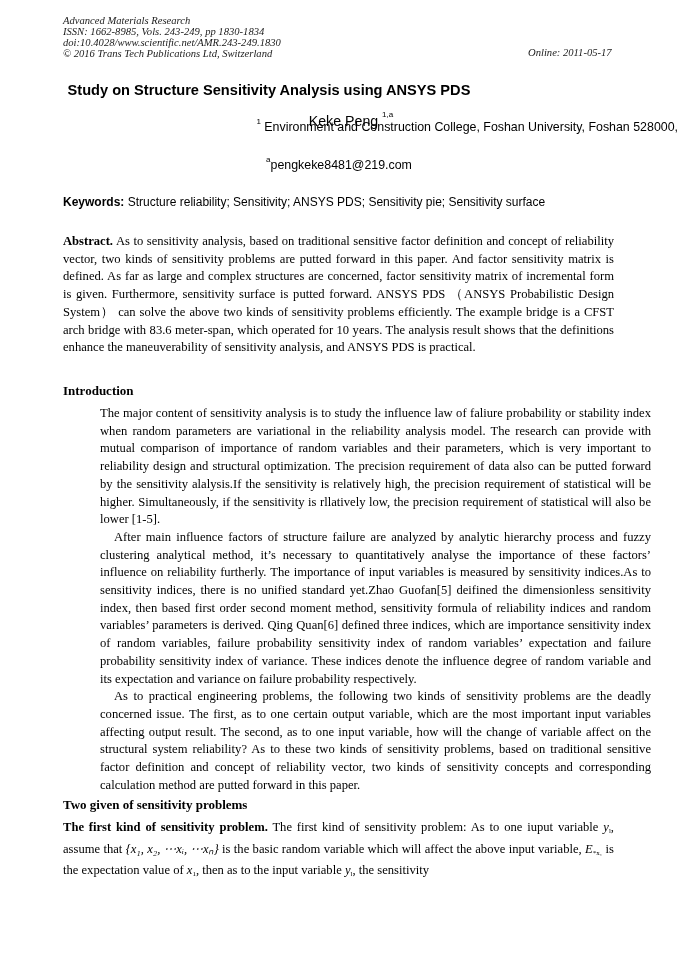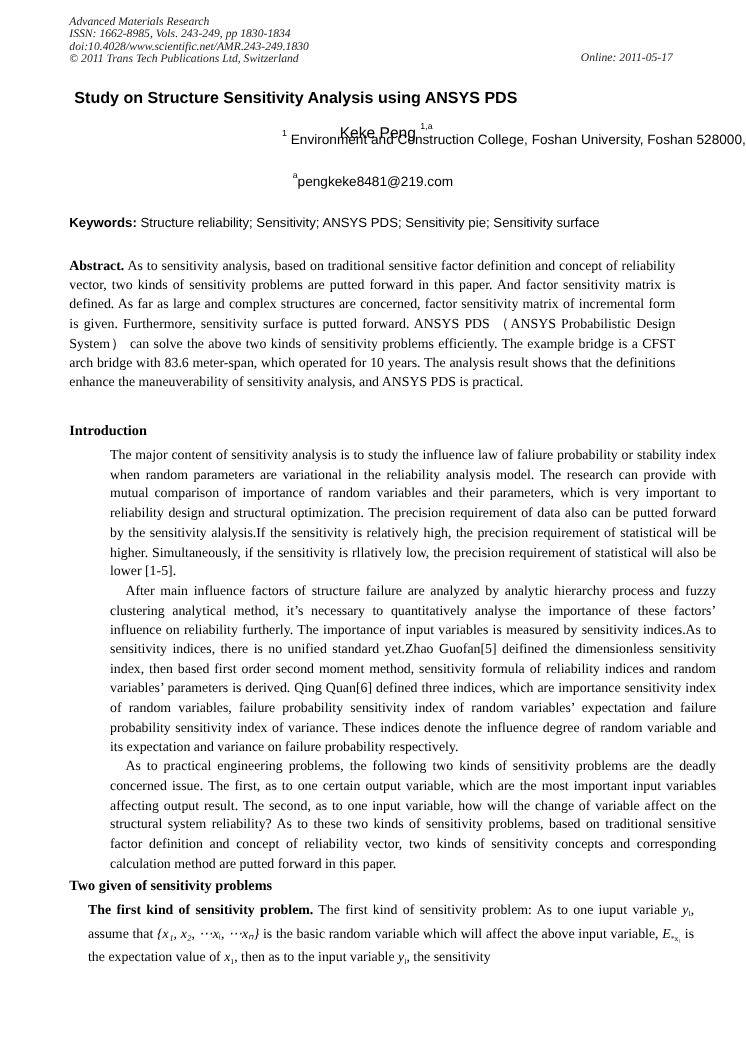--- a/index.html
+++ b/index.html
@@ -16,34 +16,34 @@
   .keywords { position:absolute; left:63px; top:195px; width:560px; font-family:"Liberation Sans", sans-serif; font-size:12px; }
   .keywords b { font-weight:bold; }
   .body { position:absolute; left:63px; width:551px; font-family:"Liberation Serif", serif; font-size:12.6px; line-height:17.7px; text-align:justify; }
   .body p { margin:0; }
   .indent { text-indent:14px; }
   .heading { position:absolute; left:63px; font-family:"Liberation Serif", serif; font-weight:bold; font-size:13px; }
   .abstract { top:233px; }
   .intro-h { top:383px; }
   .intro { top:405px;margin-left:37px; }
   .two-h { top:797px; }
-  .first { top:819px;margin-left:17px; }
+  .first { top:819px; }
   .math { font-style:italic; }
   .sub { font-size:7px; vertical-align:-2px; font-style:normal; }
 </style>
 </head>
 <body>
 
 <div class="page">
 
   <div class="hdr hdr-left">
     <div>Advanced Materials Research</div>
     <div>ISSN: 1662-8985, Vols. 243-249, pp 1830-1834</div>
     <div>doi:10.4028/www.scientific.net/AMR.243-249.1830</div>
-    <div>© 2011 Trans Tech Publications Ltd, Switzerland</div>
+    <div>© 2016 Trans Tech Publications Ltd, Switzerland</div>
   </div>
   <div class="hdr hdr-right">Online: 2011-05-17</div>
 
   <div class="title">Study on Structure Sensitivity Analysis using ANSYS PDS</div>
 
   <div class="author"><span>Keke Peng </span><sup>1,a</sup></div>
 
   <div class="affil"><sup>1</sup><span> Environment and Construction College, Foshan University, Foshan 528000,</span></div>
 
   <div class="email"><sup>a</sup><span>pengkeke8481@219.com</span></div>

